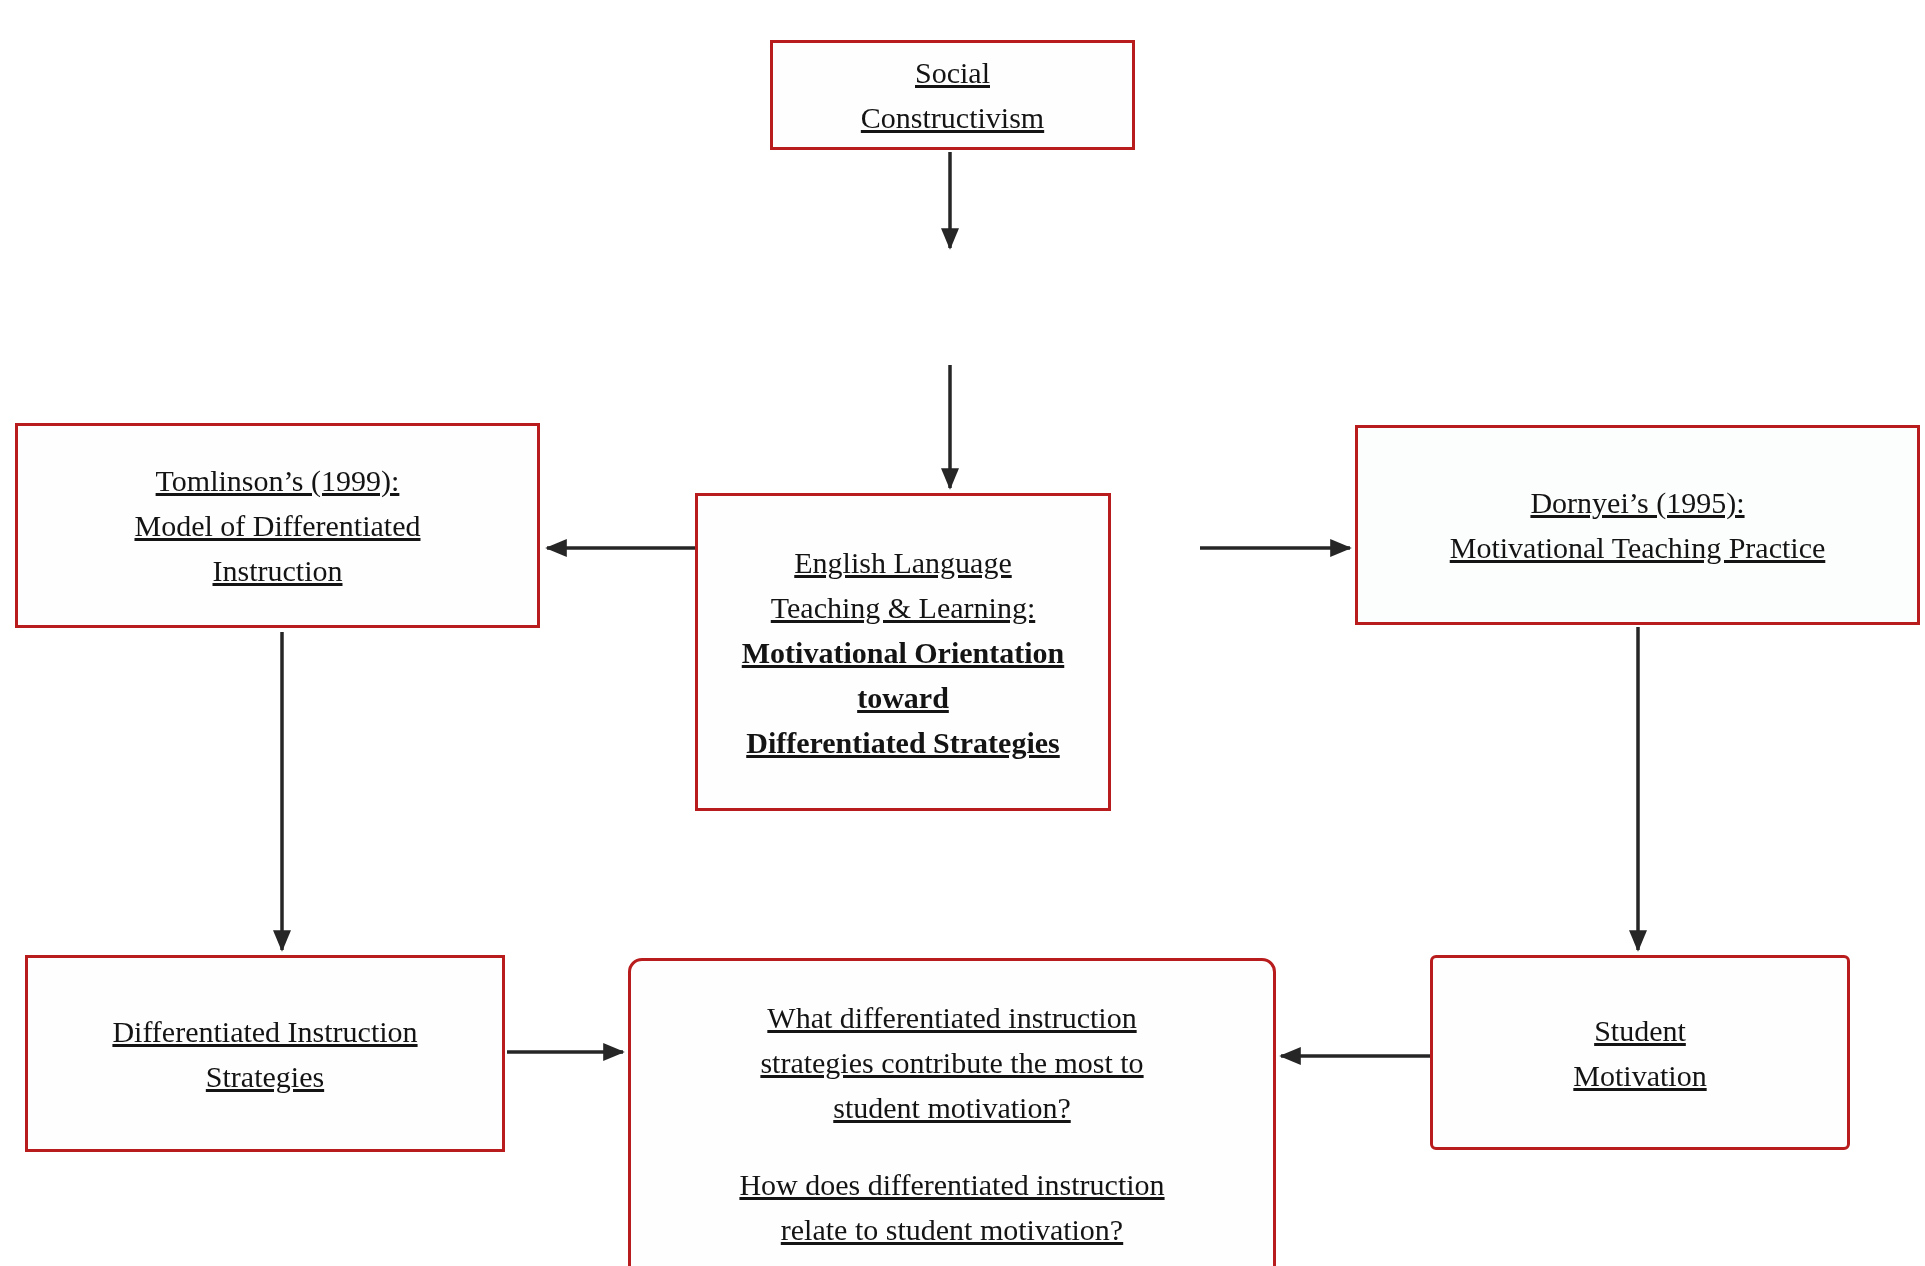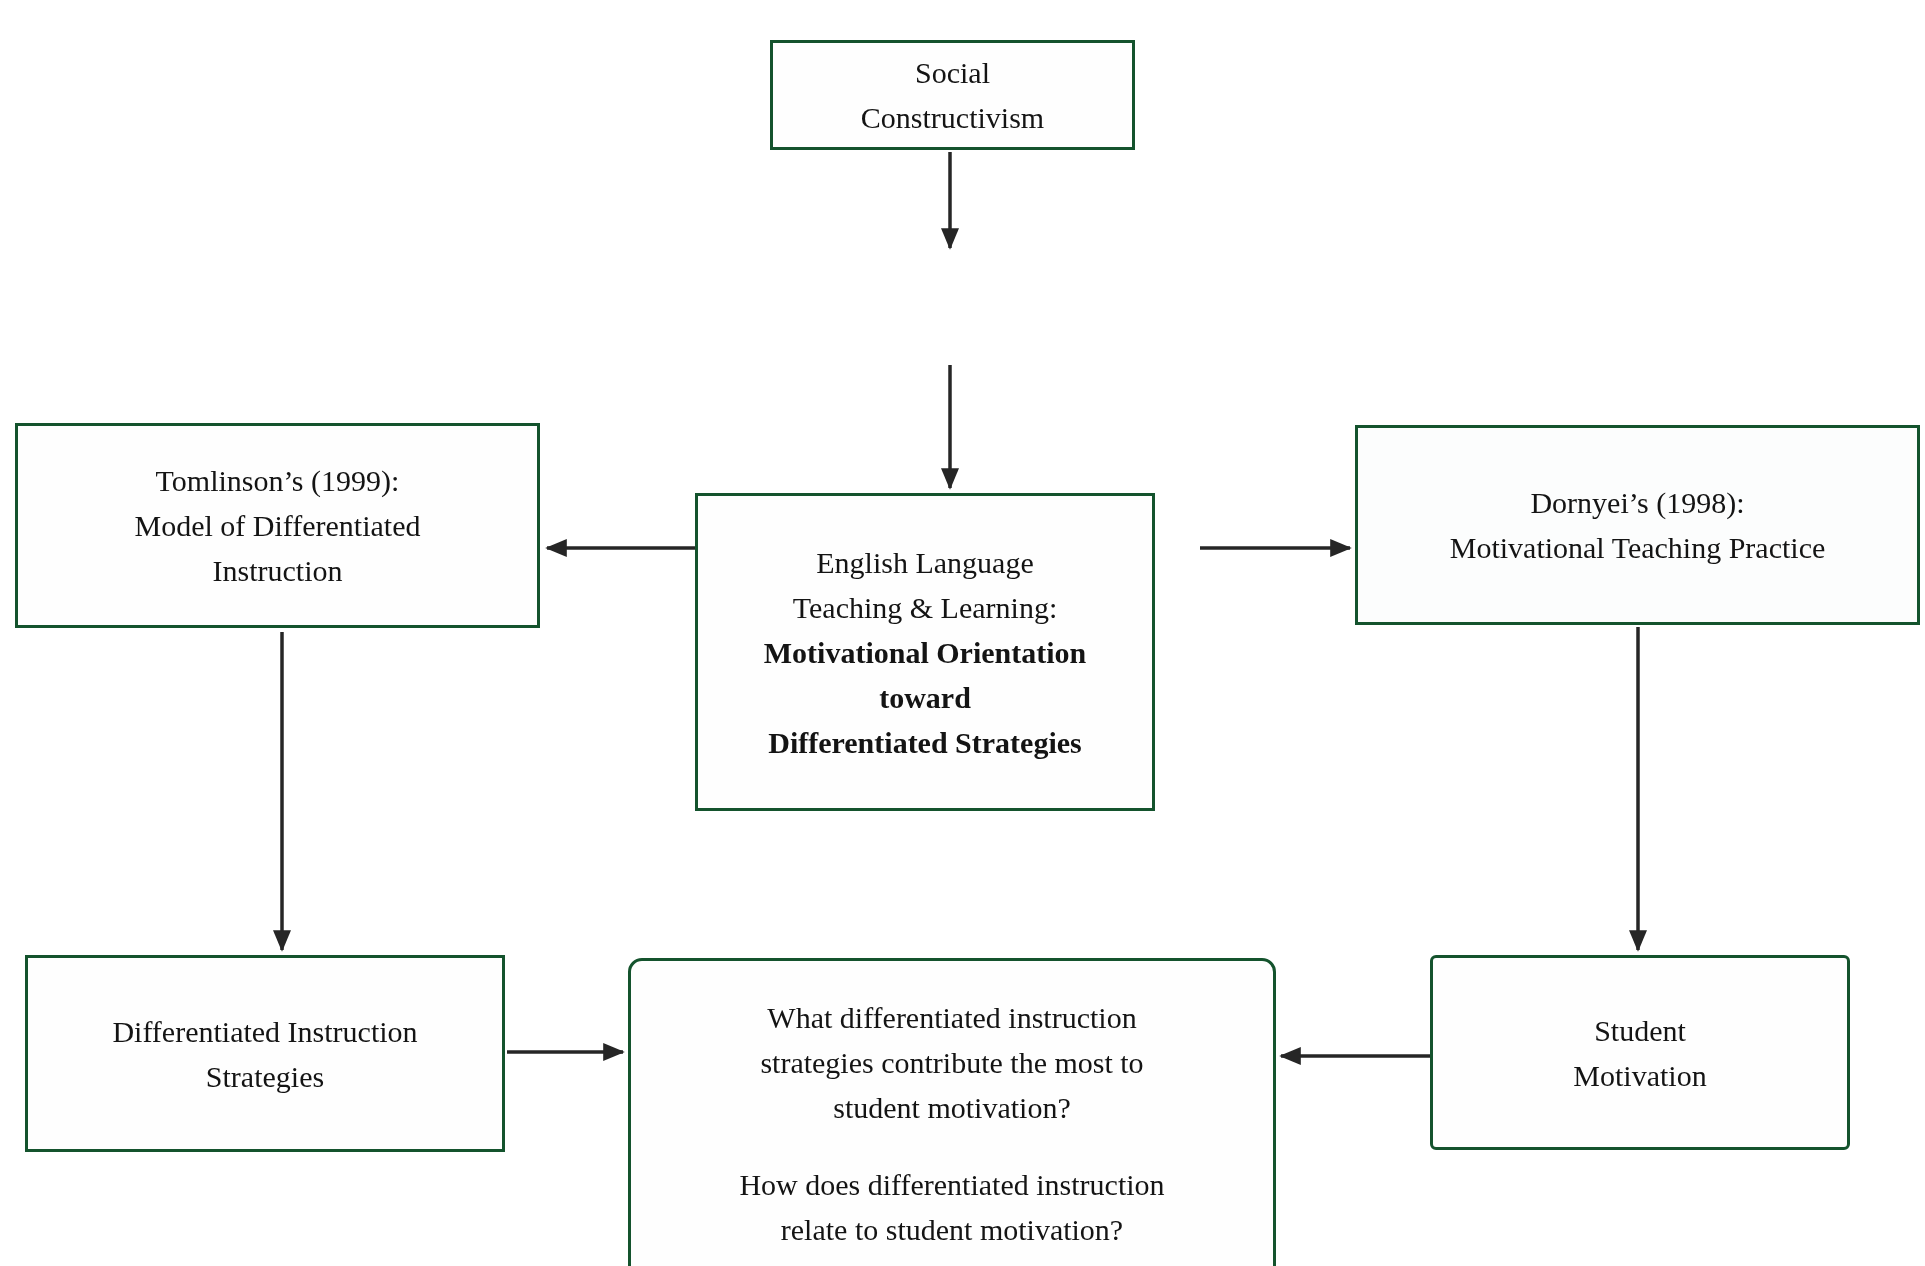--- a/index.html
+++ b/index.html
@@ -13,43 +13,44 @@
     height: 1266px;
     background: #ffffff;
     font-family: "Liberation Serif", "DejaVu Serif", serif;
     color: #141414;
     overflow: hidden;
   }
   .node {
     position: absolute;
     box-sizing: border-box;
     background: #fefefe;
-    border: 3px solid #14532d;
+    border: 3px solid #b91c1c;
     display: flex;
     flex-direction: column;
     align-items: center;
     justify-content: center;
     text-align: center;
     font-size: 30px;
     line-height: 1.5;
     padding: 14px 10px;
+    text-decoration: underline;
   }
   .node-text {
     white-space: pre-line;
   }
   .bold-text {
     font-weight: 700;
   }
   .q-block { white-space: pre-line; }
   .q2 { margin-top: 32px; }
 
   
   #node-social        { left: 770px;  top: 40px;  width: 365px; height: 110px; }
   #node-socio         { left: 630px;  top: 253px; width: 545px; height: 110px; }
-  #node-central       { left: 695px;  top: 493px; width: 460px; height: 318px; }
+  #node-central       { left: 695px;  top: 493px; width: 416px; height: 318px; }
   #node-tomlinson     { left: 15px;   top: 423px; width: 525px; height: 205px; }
   #node-dornyei       { left: 1355px; top: 425px; width: 565px; height: 200px; background: #fcfdfd; }
   #node-strategies    { left: 25px;   top: 955px; width: 480px; height: 197px; }
   #node-questions     { left: 628px;  top: 958px; width: 648px; height: 331px; border-radius: 14px; }
   #node-student       { left: 1430px; top: 955px; width: 420px; height: 195px; border-radius: 6px; }
 
   #arrow-layer {
     position: absolute;
     left: 0; top: 0;
     width: 1925px;
@@ -96,21 +97,21 @@
 Differentiated Strategies</span>
   </div>
 
   <div class="node" id="node-tomlinson">
     <span class="node-text">Tomlinson’s (1999):
 Model of Differentiated
 Instruction</span>
   </div>
 
   <div class="node" id="node-dornyei">
-    <span class="node-text">Dornyei’s (1998):
+    <span class="node-text">Dornyei’s (1995):
 Motivational Teaching Practice</span>
   </div>
 
   <div class="node" id="node-strategies">
     <span class="node-text">Differentiated Instruction
 Strategies</span>
   </div>
 
   <div class="node" id="node-questions">
     <span class="q-block">What differentiated instruction

